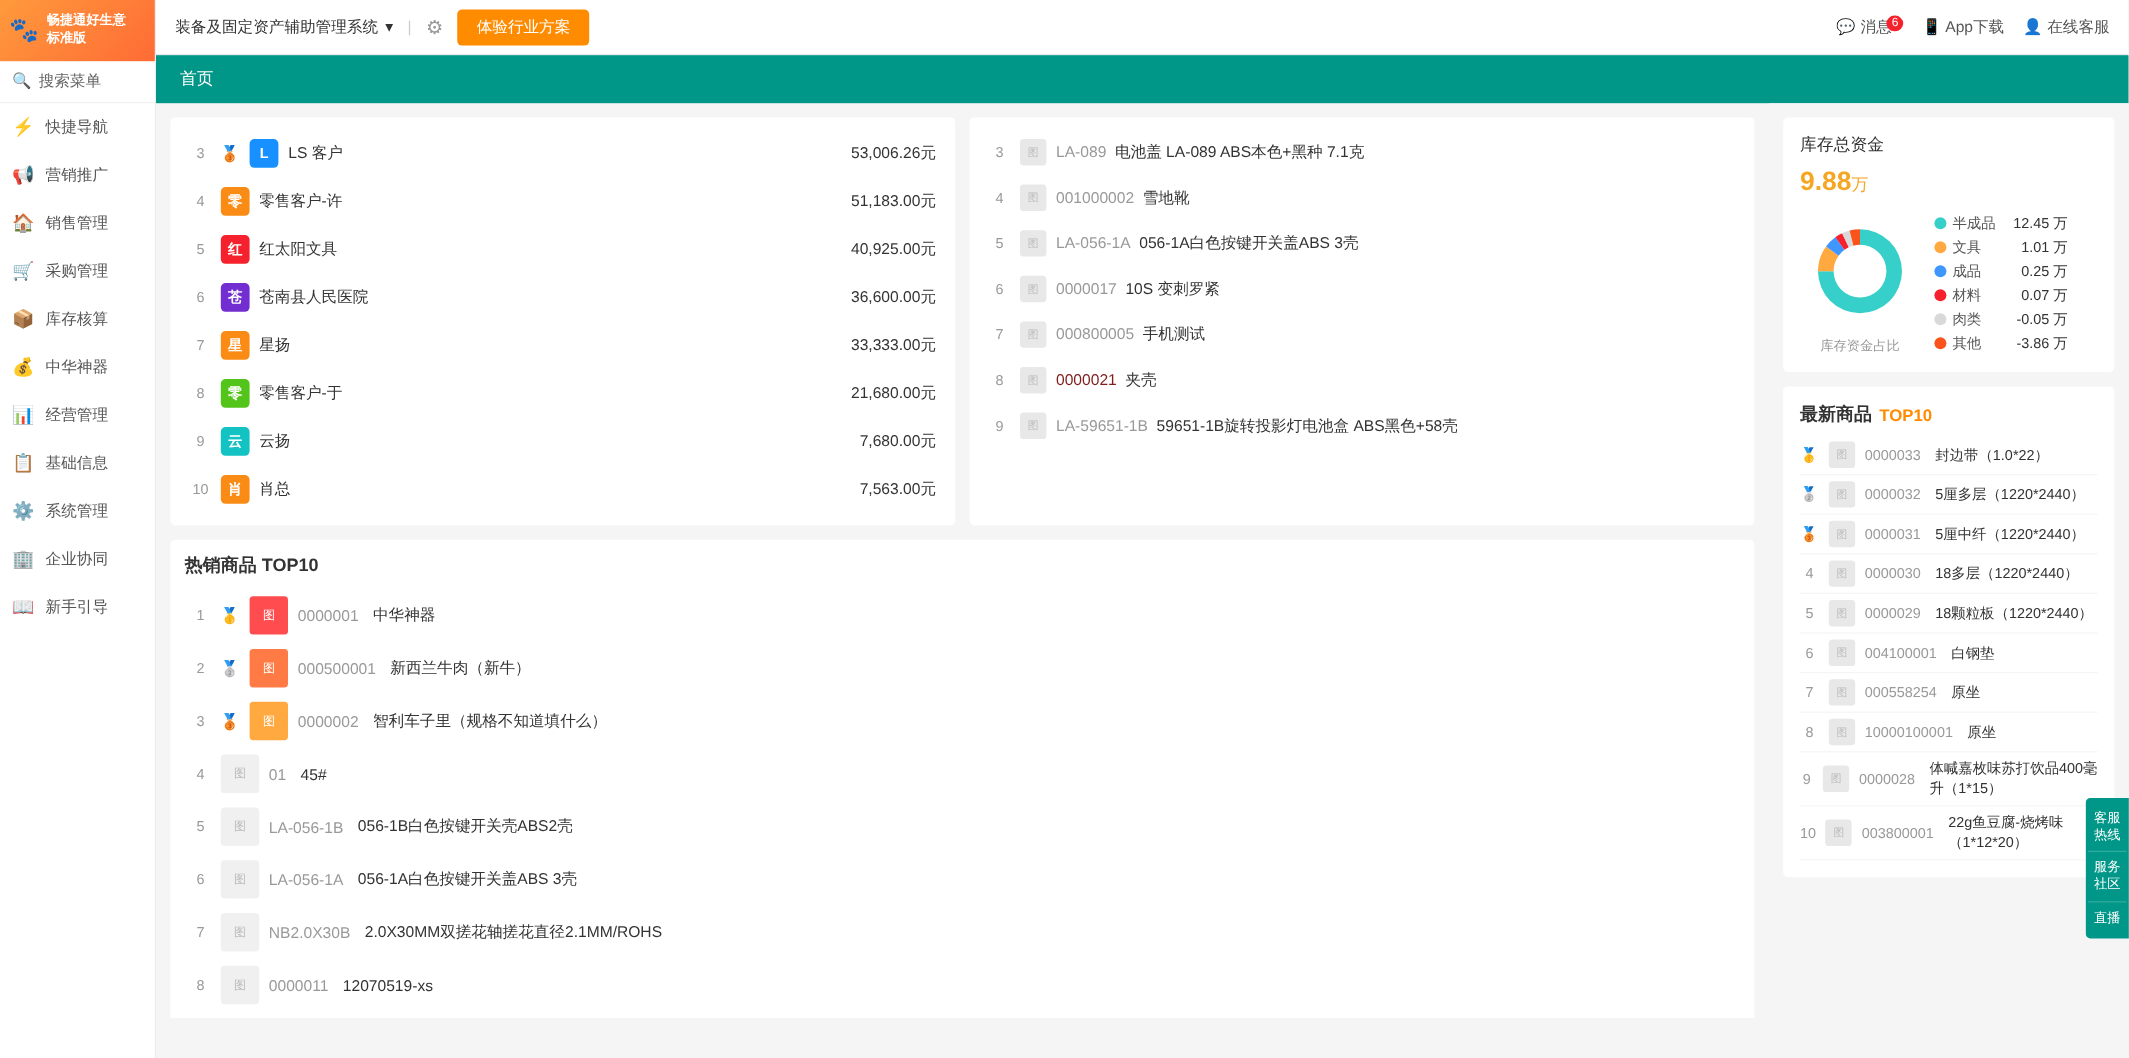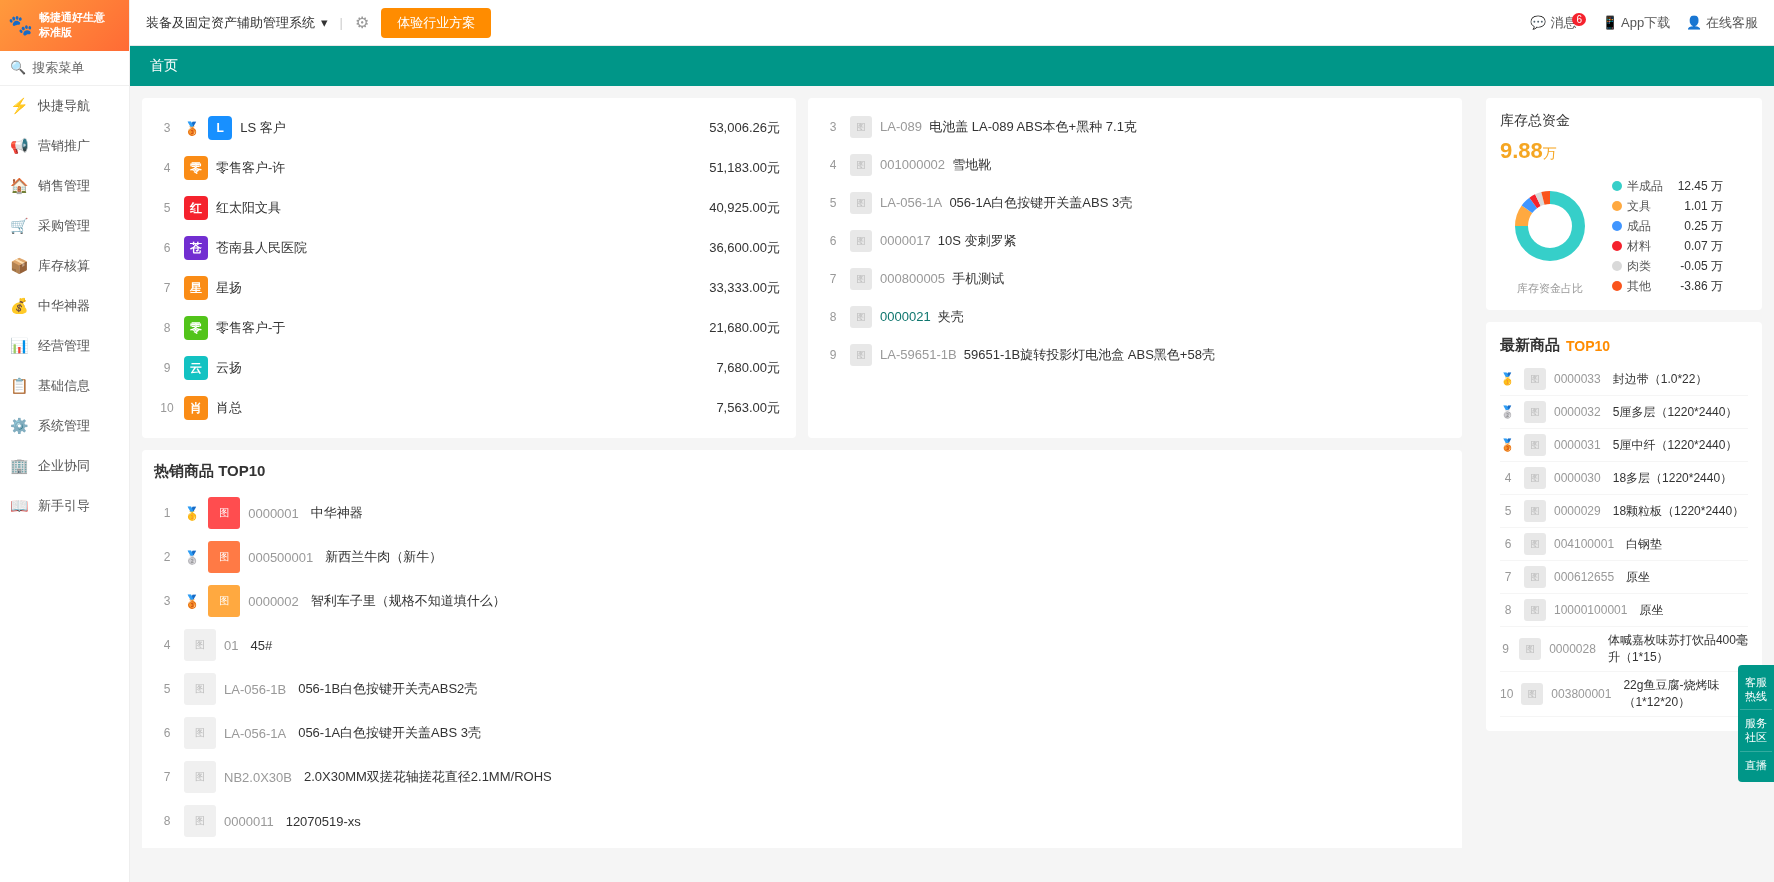--- a/index.html
+++ b/index.html
@@ -540,21 +540,21 @@
               <div class="top-list-item">
     <span class="rank-num">7</span>
 
     <div class="np-img">图</div>
     <span><span style="color:#999">000800005</span>&nbsp;&nbsp;手机测试</span>
   </div>
               <div class="top-list-item">
     <span class="rank-num">8</span>
 
     <div class="np-img">图</div>
-    <span><span style="color:#0f766e">0000021</span>&nbsp;&nbsp;夹壳</span>
+    <span><span style="color:#7f1d1d">0000021</span>&nbsp;&nbsp;夹壳</span>
   </div>
               <div class="top-list-item">
     <span class="rank-num">9</span>
 
     <div class="np-img">图</div>
     <span><span style="color:#999">LA-59651-1B</span>&nbsp;&nbsp;59651-1B旋转投影灯电池盒 ABS黑色+58壳</span>
   </div>
             </div>
         </div>
       </div>
@@ -724,21 +724,21 @@
   </div>
             <div class="new-product-item">
     <span class="np-rank">6</span>
     <div class="np-img">图</div>
     <span class="np-code">004100001</span>
     <span class="np-name">白钢垫</span>
   </div>
             <div class="new-product-item">
     <span class="np-rank">7</span>
     <div class="np-img">图</div>
-    <span class="np-code">000612655</span>
+    <span class="np-code">000558254</span>
     <span class="np-name">原坐</span>
   </div>
             <div class="new-product-item">
     <span class="np-rank">8</span>
     <div class="np-img">图</div>
     <span class="np-code">10000100001</span>
     <span class="np-name">原坐</span>
   </div>
             <div class="new-product-item">
     <span class="np-rank">9</span>

